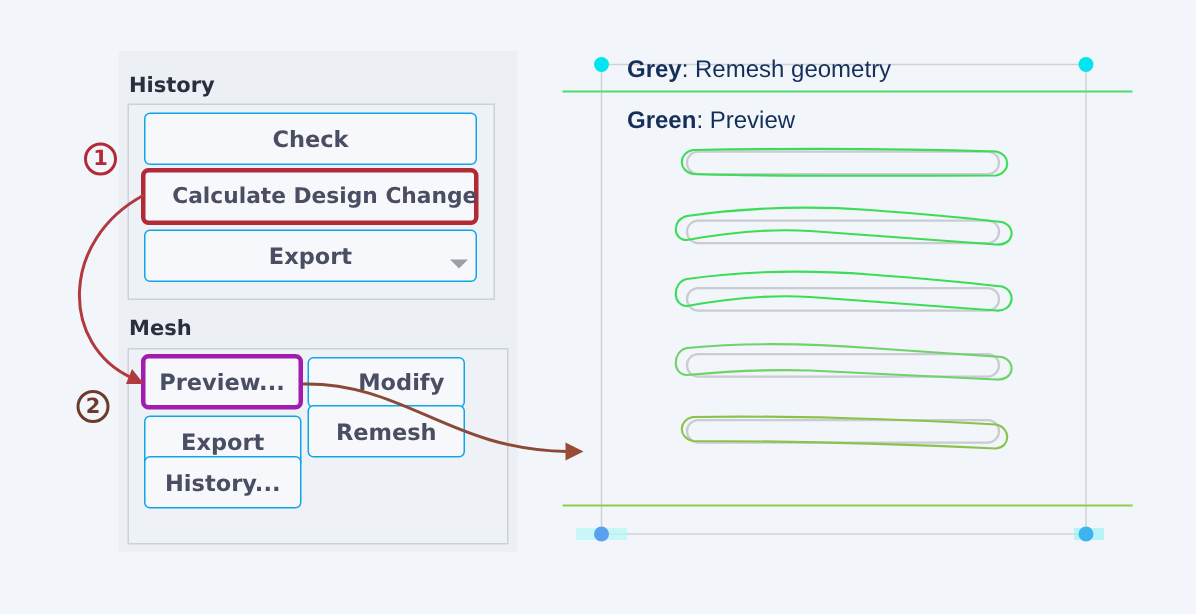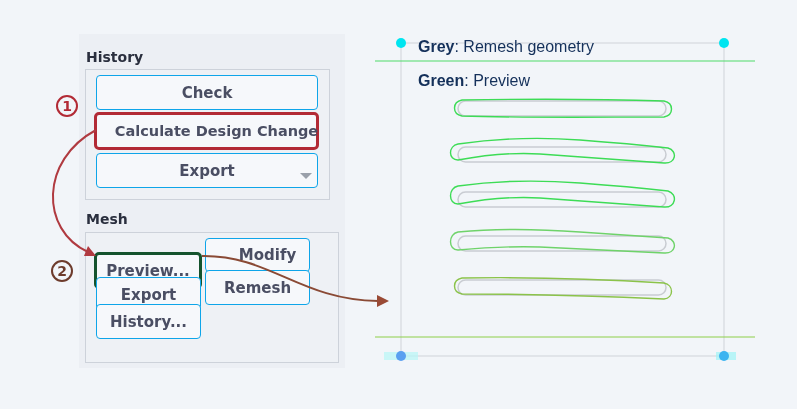--- a/index.html
+++ b/index.html
@@ -5,21 +5,21 @@
   html, body { margin:0; padding:0; }
   body { width:797px; height:409px; background:#f2f5f9; position:relative; overflow:hidden;
          font-family:"DejaVu Sans", sans-serif; }
   .panel { position:absolute; left:79px; top:34px; width:266px; height:334px; background:#eceff4; }
   .section-title { position:absolute; font-weight:bold; font-size:14px; color:#2a2f3e; }
   .group { position:absolute; border:1px solid #cdd2da; background:#eef1f5; }
   .btn { position:absolute; box-sizing:border-box; border:1px solid #0ea5e9; border-radius:4px;
          background:#f6f8fb; color:#4a4e63; font-weight:bold; font-size:15px;
          display:flex; align-items:center; justify-content:center; white-space:nowrap; }
   .btn.hl { border:3px solid #b22a35; border-radius:5px; }
-  .btn.hl2 { border:3px solid #14532d; border-radius:5px;margin-top:16px; }
+  .btn.hl2 { border:3px solid #a21caf; border-radius:5px; }
   .dd-arrow { position:absolute; right:5px; bottom:8px; width:0; height:0;
               border-left:6px solid transparent; border-right:6px solid transparent; border-top:6px solid #9aa0aa; }
   .badge { position:absolute; width:22px; height:22px; border-radius:50%; box-sizing:border-box;
            border:2px solid; display:flex; align-items:center; justify-content:center;
            font-weight:bold; font-size:14px; background:#f2f5f9; }
   .legend { position:absolute; left:418px; font-size:16px; color:#14305a; font-family:"Liberation Sans", sans-serif; }
   .legend b { font-weight:bold; }
   svg.overlay { position:absolute; left:0; top:0; }
 </style>
 </head>

